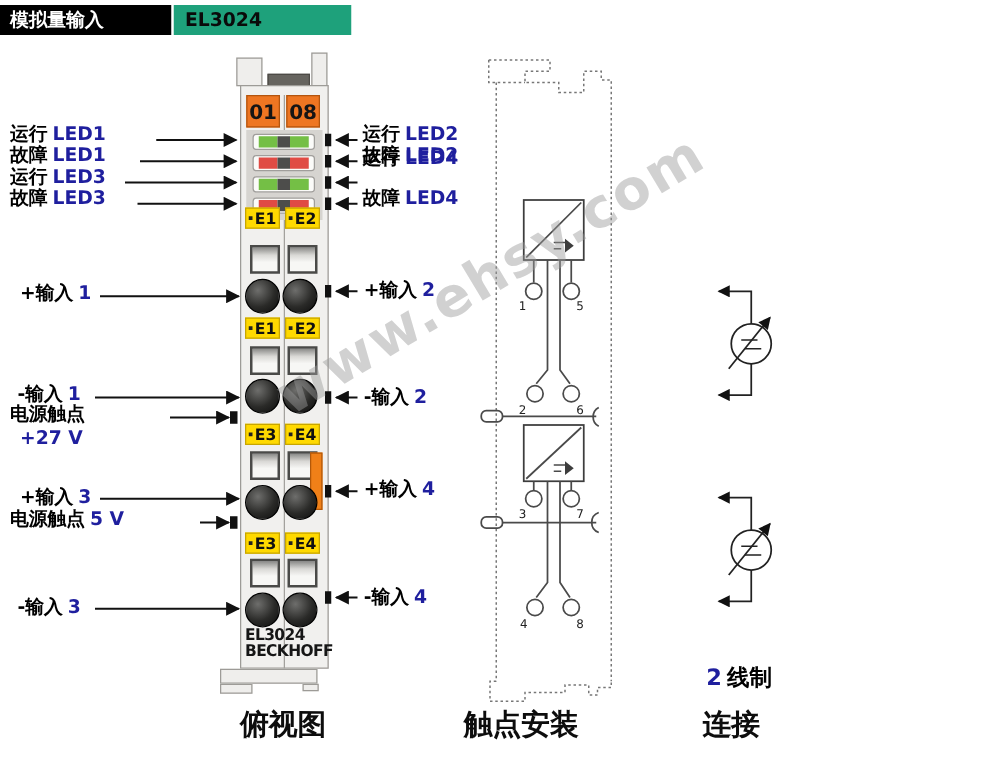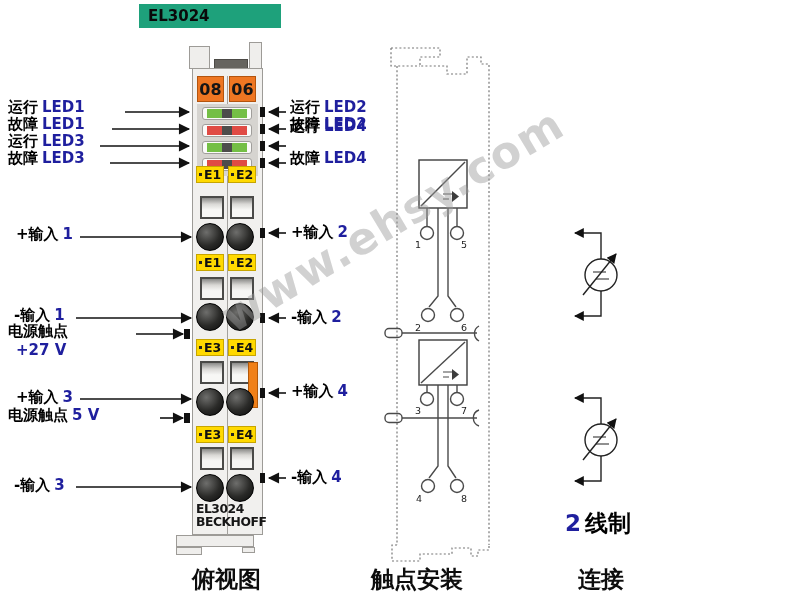--- a/index.html
+++ b/index.html
@@ -43,31 +43,32 @@
   
   .wm{position:absolute;left:225px;top:295px;font-size:44px;font-weight:bold;color:#9a9a9a;opacity:0.45;
       letter-spacing:2px;transform:rotate(-31deg);transform-origin:0 50%;pointer-events:none;white-space:nowrap;z-index:9;}
   svg{position:absolute;left:0;top:0;z-index:4;}
 </style>
 </head>
 <body>
 
 <div class="stage">
 
+  <div class="hdr-black">模拟量输入</div>
   <div class="hdr-green">EL3024</div>
 
   <div>
     <div class="tab" style="left:189px;top:46px;width:21px;height:23px;"></div>
     <div class="tab" style="left:249px;top:42px;width:13px;height:27px;"></div>
     <div class="clip"></div>
     <div class="dev body"></div>
     <div class="divider"></div>
 
-    <div class="oplate" style="left:197px;top:76px;">08</div>
-    <div class="oplate" style="left:229px;top:76px;">06</div>
+    <div class="oplate" style="left:197px;top:76px;">01</div>
+    <div class="oplate" style="left:229px;top:76px;">08</div>
 
     <div class="ledpanel"></div>
     <div class="ledrow" style="top:107px;">
         <div class="cell cG"></div>
         <div class="cell cD"></div>
         <div class="cell cG"></div>
       </div>
     <div class="ledrow" style="top:124px;">
         <div class="cell cR"></div>
         <div class="cell cD"></div>
@@ -138,25 +139,25 @@
   <div class="lbl blue" style="left:16px;top:342px;"><span>+27 V</span></div>
   <div class="lbl" style="left:16px;top:389px;"><span>+输入</span><span class="blue num">3</span></div>
   <div class="lbl" style="left:8px;top:407px;"><span>电源触点</span><span class="blue num">5 V</span></div>
   <div class="lbl" style="left:14px;top:477px;"><span>-输入</span><span class="blue num">3</span></div>
 
   <div class="lbl" style="left:291px;top:224px;"><span>+输入</span><span class="blue num">2</span></div>
   <div class="lbl" style="left:291px;top:309px;"><span>-输入</span><span class="blue num">2</span></div>
   <div class="lbl" style="left:291px;top:383px;"><span>+输入</span><span class="blue num">4</span></div>
   <div class="lbl" style="left:291px;top:469px;"><span>-输入</span><span class="blue num">4</span></div>
 
-  <div class="lbl" style="left:565px;top:515px;font-size:23px;"><span class="blue">2</span><span class="num">线制</span></div>
+  <div class="lbl" style="left:565px;top:534px;font-size:18px;"><span class="blue">2</span><span class="num">线制</span></div>
 
   <div class="cap" style="left:192px;top:564px;">俯视图</div>
   <div class="cap" style="left:371px;top:564px;">触点安装</div>
-  <div class="cap" style="left:562px;top:564px;margin-left:16px;">连接</div>
+  <div class="cap" style="left:562px;top:564px;">连接</div>
 
   <div class="wm">www.ehsy.com</div>
 
   <svg width="790" height="610" viewBox="0 0 790 610">
     <defs>
       <marker id="mR" viewBox="0 0 10 10" refX="9" refY="5" markerWidth="9" markerHeight="7" orient="auto">
         <path d="M0,0 L10,5 L0,10 z" fill="#111"></path>
       </marker>
     </defs>
 

